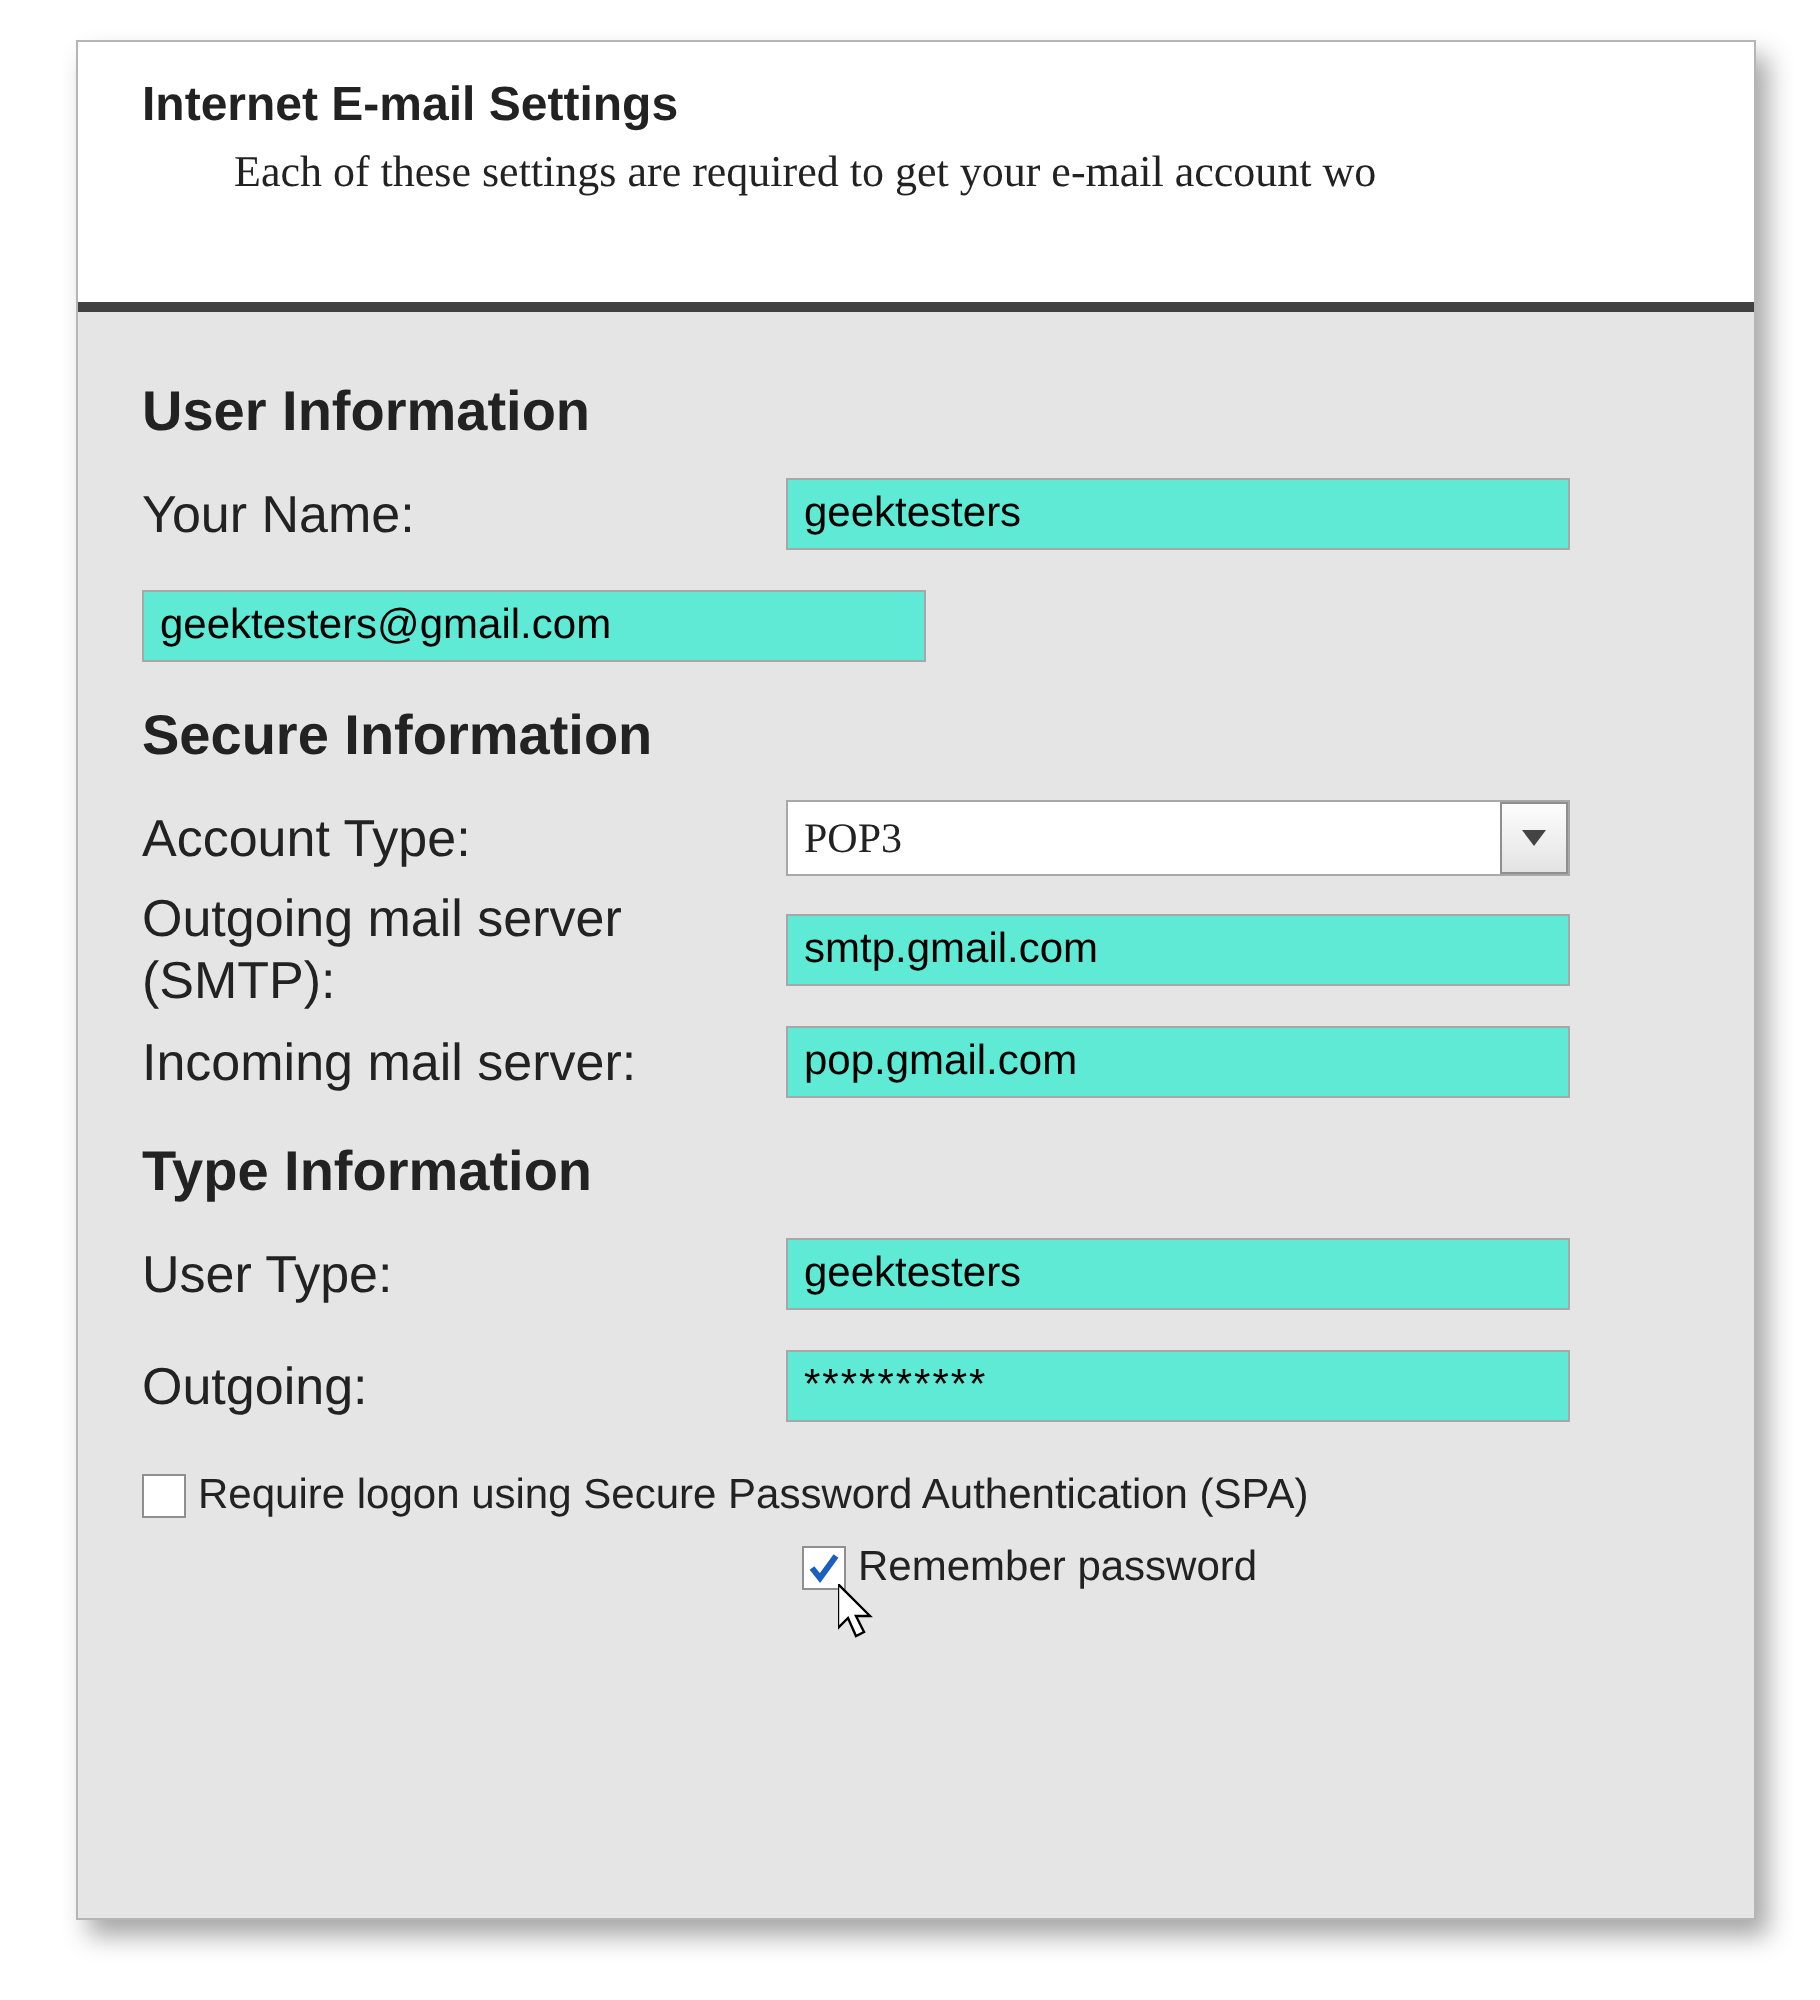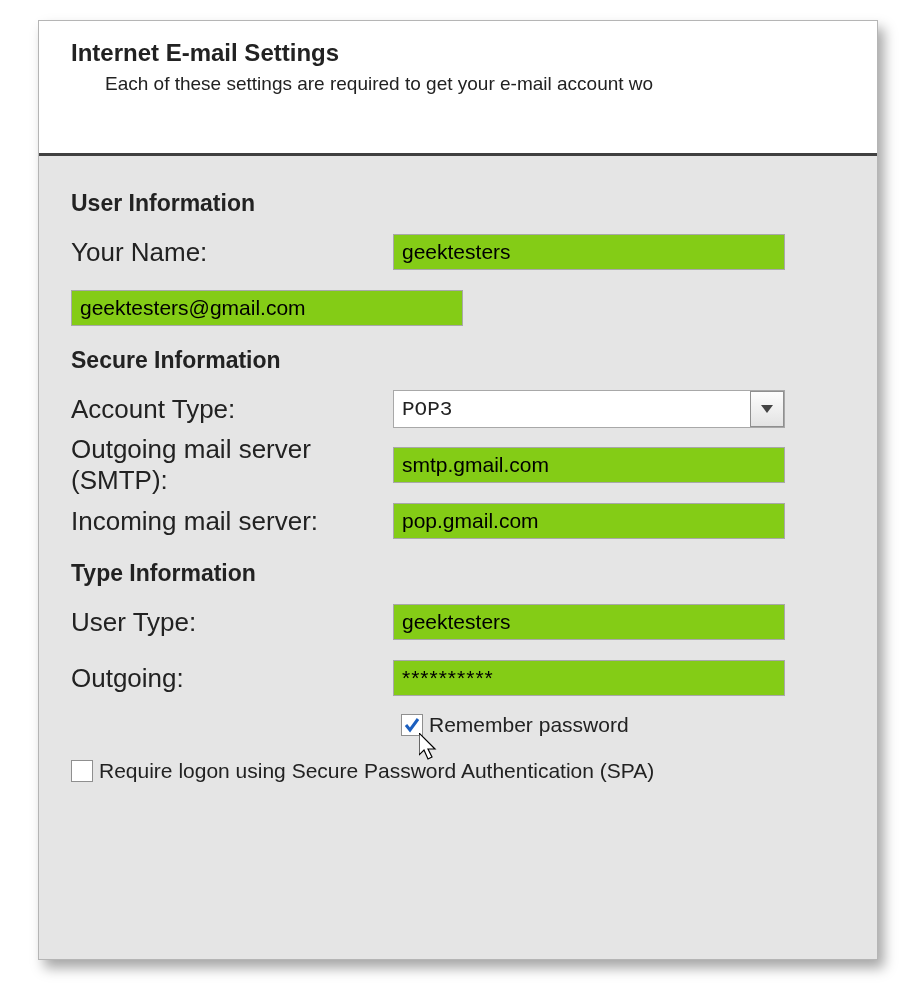--- a/index.html
+++ b/index.html
@@ -24,79 +24,80 @@
     height: 940px;
     background: #e5e5e5;
     border: 1px solid #b5b5b5;
     box-shadow: 6px 8px 12px rgba(0,0,0,0.35);
     box-sizing: border-box;
     overflow: hidden;
   }
   .dialog-header {
     background: #ffffff;
     padding: 12px 26px 18px 26px;
-    border-bottom: 3px solid #404040;
+    border-bottom: 5px solid #404040;
     height: 135px;
     box-sizing: border-box;
   }
   .dialog-title {
     font-weight: bold;
     font-size: 24px;
     margin: 6px 0 6px 6px;
     color: #222;
   }
   .dialog-subtitle {
-    font-size: 19px;
-    margin-left: 40px;
+    font-size: 22px;
+    margin-left: 52px;
     white-space: nowrap;
     color: #222;
+    font-family: Liberation Serif, serif;
   }
   .content {
     padding: 30px 28px 10px 32px;
   }
   .section-heading {
     font-weight: bold;
-    font-size: 23px;
+    font-size: 28px;
     margin: 18px 0 14px 0;
   }
   .section-heading.first {
     margin-top: 4px;
   }
   .form-row {
     display: flex;
     align-items: center;
     margin-bottom: 14px;
     height: 42px;
   }
   .form-label {
     width: 322px;
     font-size: 26px;
   }
   .form-input {
     height: 36px;
     width: 392px;
     border: 1px solid #a8a8a8;
-    background: #84cc16;
+    background: #5eead4;
     font-family: inherit;
     font-size: 21px;
     padding: 0 8px;
     box-sizing: border-box;
     outline: none;
   }
   .combo {
     position: relative;
     width: 392px;
     height: 38px;
   }
   .combo-input {
     width: 100%;
     height: 100%;
     border: 1px solid #a8a8a8;
     background: #ffffff;
-    font-family: Liberation Mono, monospace;
+    font-family: Liberation Serif, serif;
     font-size: 21px;
     padding: 0 40px 0 8px;
     box-sizing: border-box;
   }
   .combo-btn {
     position: absolute;
     right: 1px;
     top: 1px;
     width: 34px;
     height: 36px;
@@ -194,35 +195,35 @@
       <div class="section-heading">Type Information</div>
 
       <div class="form-row">
         <div class="form-label">User Type:</div>
         <input class="form-input" type="text" value="geektesters" style="">
       </div>
 
       <div class="form-row">
         <div class="form-label">Outgoing:</div>
         <input class="form-input" type="text" style="letter-spacing: 1px;" value="**********">
+      </div>
+
+      <div class="check-row spa-row">
+        <span class="checkbox"></span>
+        <span>Require logon using Secure Password Authentication (SPA)</span>
       </div>
 
       <div class="check-row remember-row">
         <span class="checkbox">
           <svg width="16" height="16" viewBox="0 0 16 16">
             <polyline points="2,8 6,13 14,2" fill="none" stroke="#1b5fbf" stroke-width="3"></polyline>
           </svg>
         </span>
         <span>Remember password</span>
         <svg class="cursor" width="24" height="30" viewBox="0 0 24 30">
           <polygon points="0,0 0,22 5,17 9,26 13,24 9,16 16,16" fill="#ffffff" stroke="#000000" stroke-width="1.2"></polygon>
         </svg>
       </div>
 
-      <div class="check-row spa-row">
-        <span class="checkbox"></span>
-        <span>Require logon using Secure Password Authentication (SPA)</span>
-      </div>
-
     </div>
 
   </div>
 </div>
 
 </body></html>

